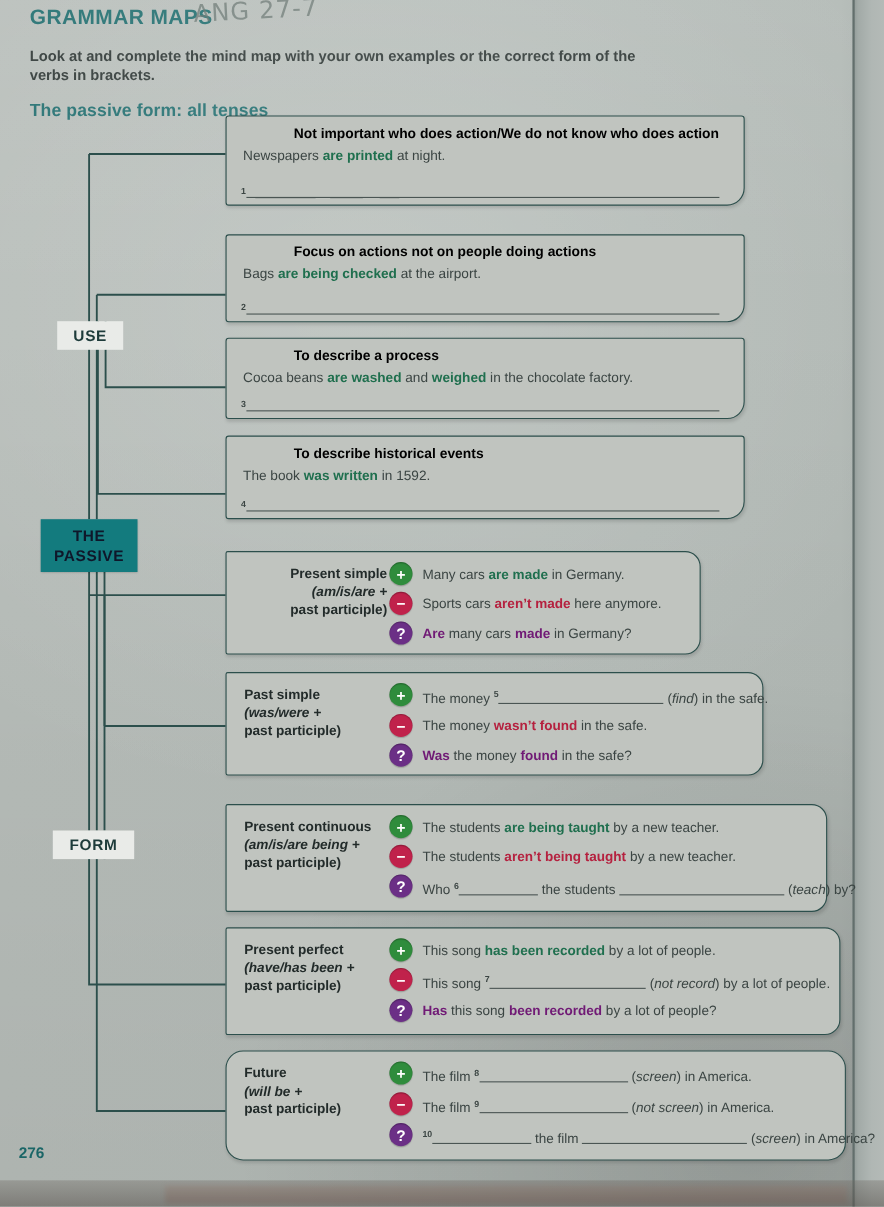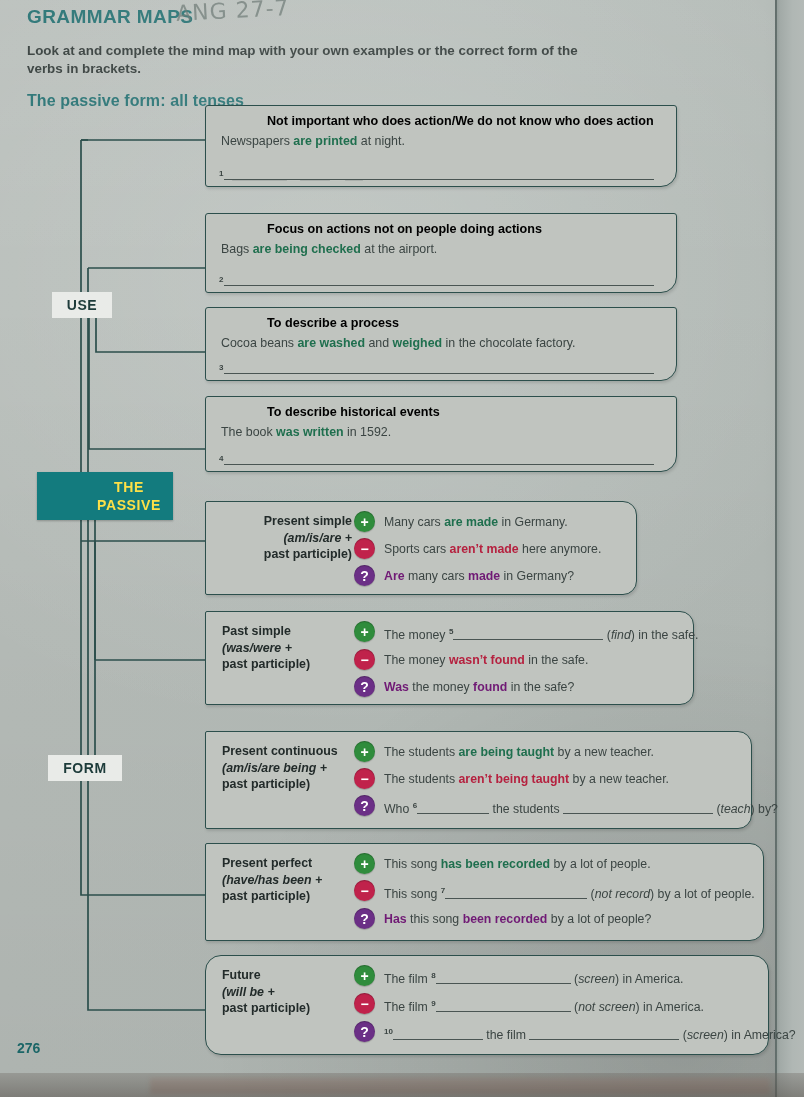--- a/index.html
+++ b/index.html
@@ -91,24 +91,23 @@
   #lbl-use{
     left:52px;top:292px;width:60px;height:26px;
     background:#e9ebe8;color:#1d3b3a;font-size:14px;
   }
   #lbl-form{
     left:48px;top:755px;width:74px;height:26px;
     background:#e9ebe8;color:#1d3b3a;font-size:14px;
   }
   #lbl-passive{
     left:37px;top:472px;width:88px;height:48px;
-    background:#137b7e;color:#fde047;font-size:14px;line-height:18px;
+    background:#137b7e;color:#0f172a;font-size:14px;line-height:18px;
     flex-direction:column;
     box-shadow:0 1px 2px rgba(0,0,0,.25);
-    padding-left:48px;
   }
 
   
   #wires{position:absolute;left:0;top:0;width:804px;height:1097px;z-index:2;}
 
   
   .card{
     position:absolute;
     background:#c0c4bf;
     border:1.6px solid #2c4f4c;

